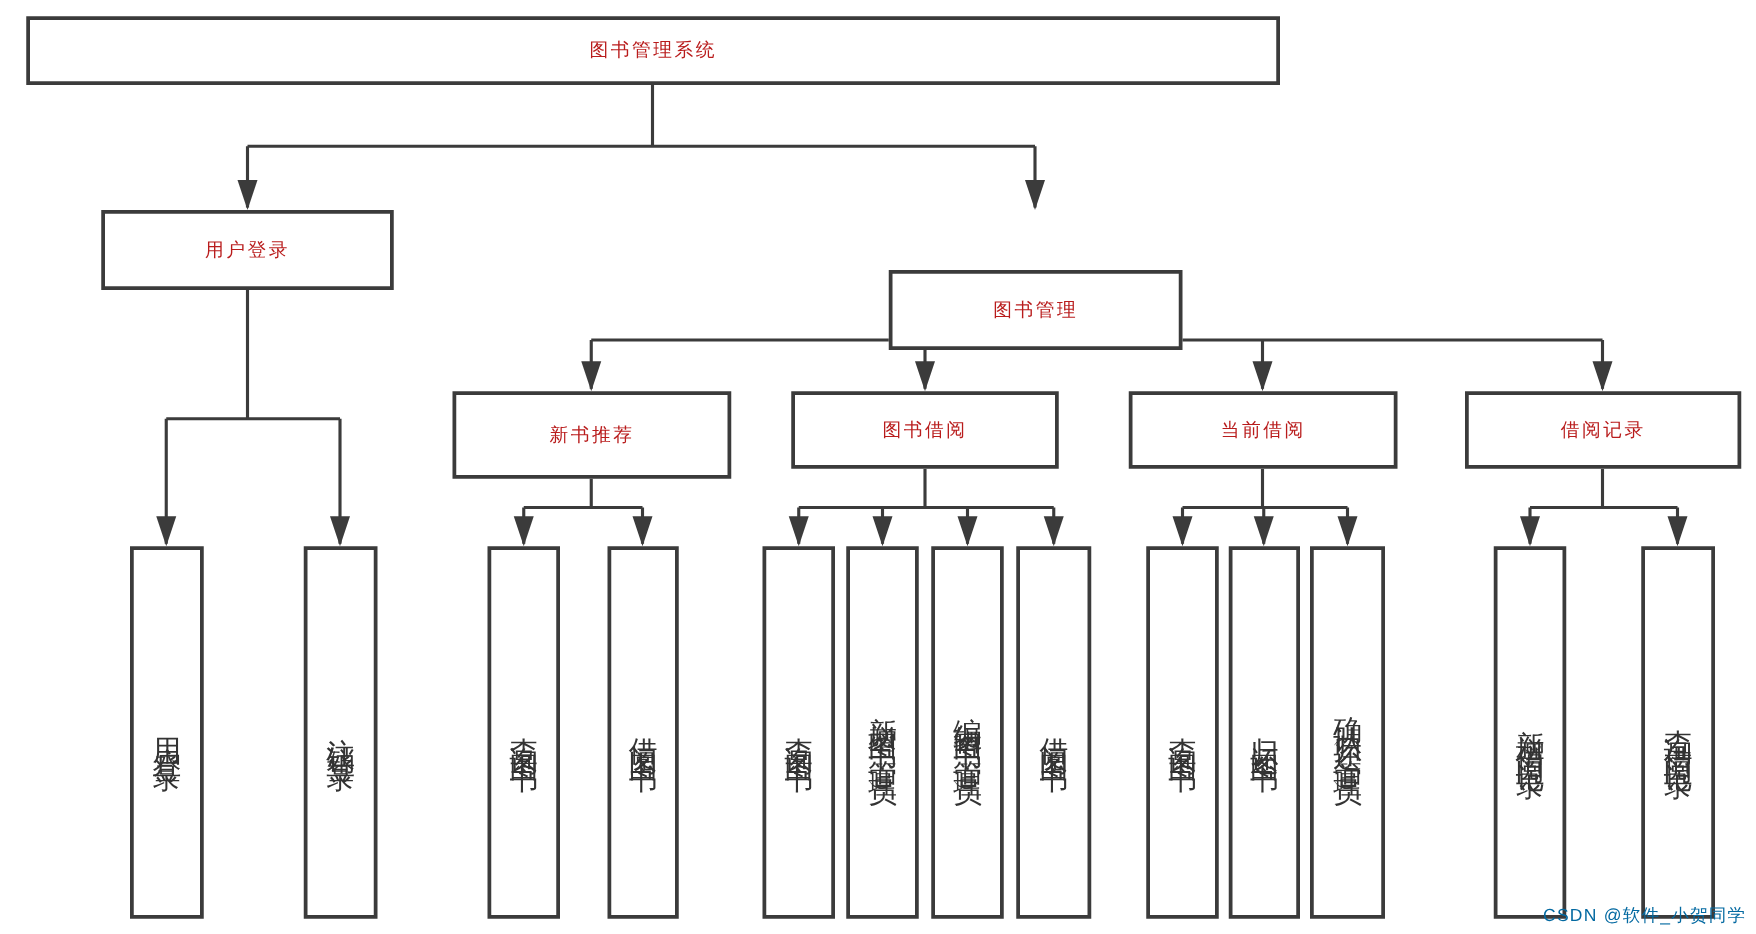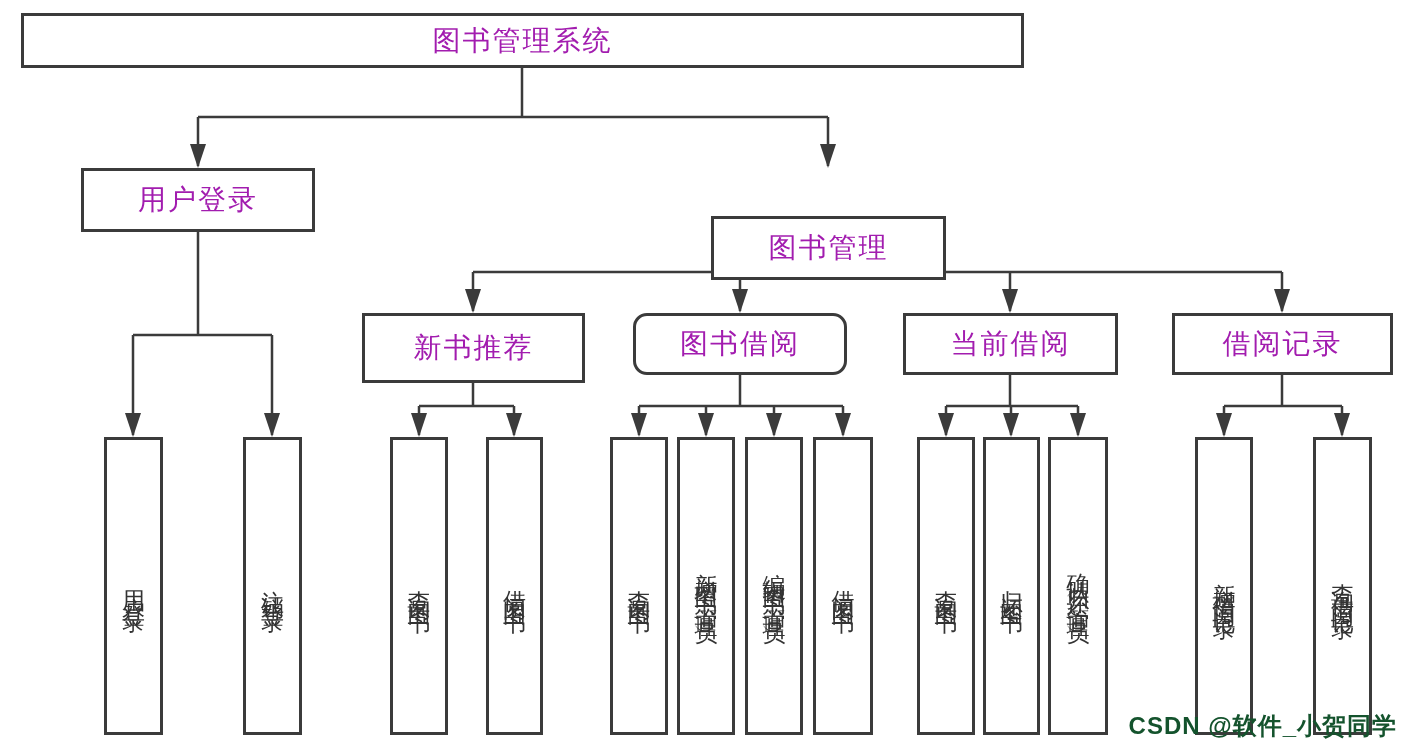--- a/index.html
+++ b/index.html
@@ -2,49 +2,49 @@
 <html><head>
 <meta charset="utf-8">
 <style>
   html,body{margin:0;padding:0;background:#ffffff;}
   body{width:1405px;height:747px;position:relative;overflow:hidden;
        font-family:"Liberation Sans","DejaVu Sans",sans-serif;color:#333333;}
   #stage{position:absolute;left:0;top:0;width:1405px;height:747px;}
   svg.wires{position:absolute;left:0;top:0;pointer-events:none;}
   .node{position:absolute;box-sizing:border-box;border:3px solid #3b3b3b;background:#ffffff;
         display:flex;align-items:center;justify-content:center;}
-  .node .lbl{font-size:28px;letter-spacing:2px;color:#a21caf;white-space:nowrap;}
+  .node .lbl{font-size:15px;letter-spacing:2px;color:#b91c1c;white-space:nowrap;}
   
   .n-root{left:21px;top:13px;width:1003px;height:55px;}
   .n-login{left:81px;top:168px;width:234px;height:64px;}
   .n-mgmt{left:711px;top:168px;width:235px;height:64px;margin-top:48px;}
   .n-rec{left:362px;top:313px;width:223px;height:70px;}
-  .n-bor{left:633px;top:313px;width:214px;height:62px;border-radius:14px;}
+  .n-bor{left:633px;top:313px;width:214px;height:62px;}
   .n-cur{left:903px;top:313px;width:215px;height:62px;}
   .n-his{left:1172px;top:313px;width:221px;height:62px;}
   
   .leaf{position:absolute;top:437px;height:298px;box-sizing:border-box;border:3px solid #3b3b3b;
         background:#ffffff;display:flex;align-items:center;justify-content:center;}
   .leaf .vlbl{writing-mode:vertical-rl;font-size:23px;letter-spacing:7px;line-height:1;
               color:#333333;}
   .l-a{left:104px;width:59px;}
   .l-b{left:243px;width:59px;}
   .l-c{left:390px;width:58px;}
   .l-d{left:486px;width:57px;}
   .l-e{left:610px;width:58px;}
   .l-f{left:677px;width:58px;}
   .l-g{left:745px;width:58px;}
   .l-h{left:813px;width:60px;}
   .l-i{left:917px;width:58px;}
   .l-j{left:983px;width:57px;}
   .l-k{left:1048px;width:60px;}
   .l-l{left:1195px;width:58px;}
   .l-m{left:1313px;width:59px;}
-  .watermark{position:absolute;right:8px;bottom:5px;font-size:24px;color:#14532d;
-             letter-spacing:1px;white-space:nowrap;font-weight:bold;}
+  .watermark{position:absolute;right:8px;bottom:5px;font-size:14px;color:#0369a1;
+             letter-spacing:1px;white-space:nowrap;}
 </style>
 </head>
 <body>
 
 <div id="stage">
 
   <svg class="wires" width="1405" height="747" viewBox="0 0 1405 747">
     <g stroke="#3b3b3b" stroke-width="2.5" fill="none">
 
       <path d="M522 68 V117 M198 117 H828 M198 117 V166 M828 117 V166"></path>

